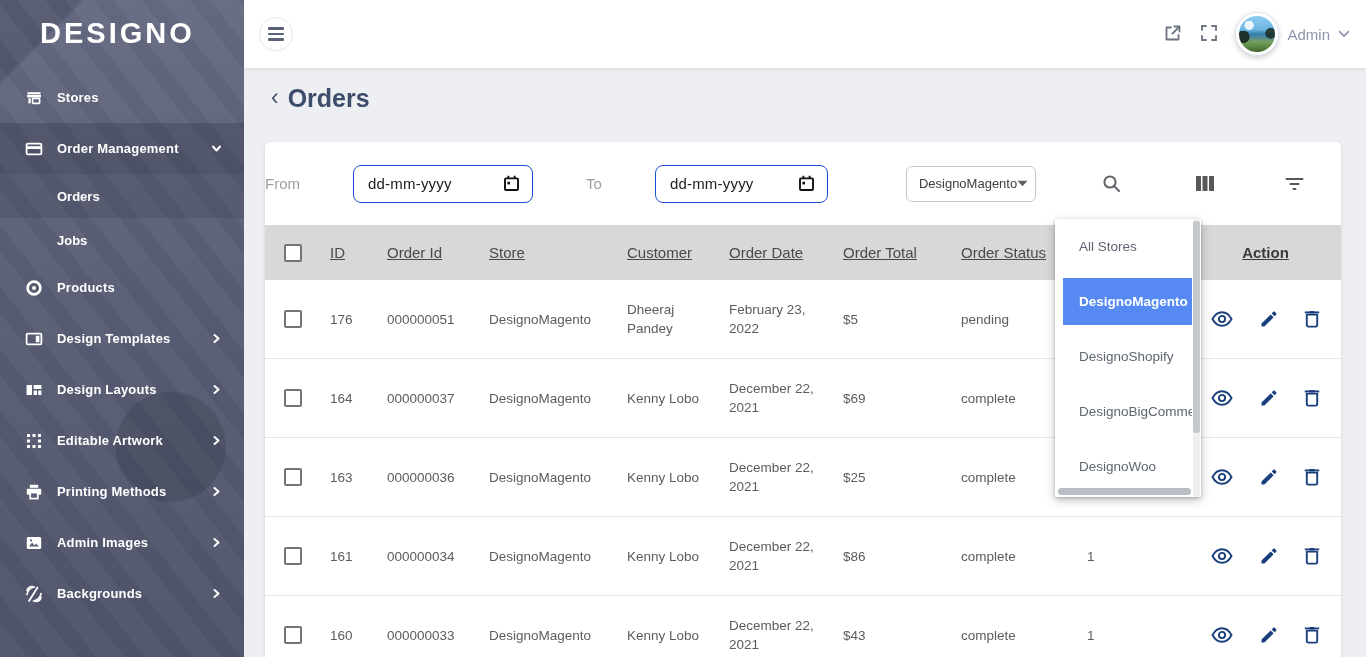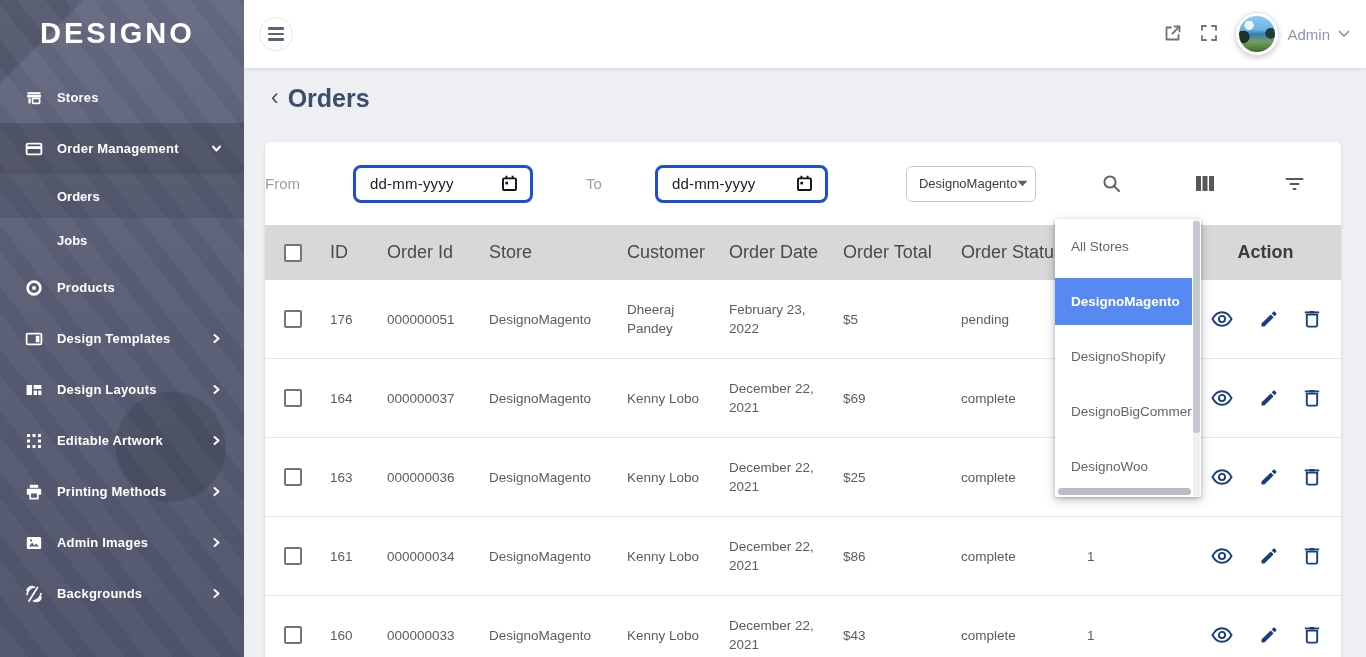--- a/index.html
+++ b/index.html
@@ -66,53 +66,53 @@
     font-weight:400; transform:translateY(-1px); }
   .ptitle .t{ font-size:25px; font-weight:700; color:#3d4e6b; }
 
   .card{ width:1076px; background:#fff; border-radius:5px;
     box-shadow:0 1px 3px rgba(60,64,80,.18); overflow:hidden; }
 
   
   .fbar{ height:83px; display:flex; align-items:center; justify-content:space-between;
     padding-right:37px; gap:8px; }
   .flabel{ font-size:15px; color:#9e9e9e; }
-  .dinput{ width:180px; height:38px; border:3px solid #1d4ed8; border-radius:8px;
+  .dinput{ width:180px; height:38px; border:1px solid #1d4ed8; border-radius:8px;
     display:flex; align-items:center; padding:0 12px 0 14px; margin:0 10px;
     cursor:text; background:#fff; }
   .dinput .ph{ font-size:15px; color:#202124; flex:1; letter-spacing:.2px; }
   .dinput.second{ width:173px; }
   .sel{ width:130px; height:36px; border:1px solid #c4c7cc; border-radius:6px;
     display:flex; align-items:center; padding:0 10px 0 12px; margin-left:25px;
     cursor:pointer; background:#fff; }
   .sel .v{ font-size:13px; color:#3c4043; flex:1; }
   .icbtn{ cursor:pointer; color:#5f6368; display:flex; }
   .ic-search{ margin-left:22px; }
   .ic-cols{ margin-left:30px; color:#585858; }
   .ic-filter{ margin-left:27px; color:#585858; }
 
   
   .thead, .trow{ display:grid;
     grid-template-columns:48px 57px 102px 138px 102px 114px 118px 126px 120px 151px; }
   .thead{ background:var(--hdr); height:55px; align-items:center; }
-  .thead .c{ font-size:18px; color:#4a4a4a; padding-left:17px; }
+  .thead .c{ font-size:15px; color:#4a4a4a; padding-left:17px;text-decoration:underline; }
   .thead .c.action{ font-weight:700; text-align:center; padding-left:0; color:#3c3c3c; }
   .trow{ height:79px; align-items:center; border-bottom:1px solid #e6e6e6; background:#fff; }
   .trow .c{ font-size:13.5px; color:var(--txt); padding-left:17px; line-height:19px; }
   .cbwrap{ display:flex; justify-content:flex-start; padding-left:19px; }
   .cb{ width:18px; height:18px; border:2px solid #757575; border-radius:2px;
     background:#fff; cursor:pointer; }
   .acts{ display:flex; align-items:center; justify-content:center; gap:27px; }
   .acts .ab{ cursor:pointer; color:var(--navy); display:flex; }
 
   
   .ddpanel{ position:absolute; left:1055px; top:219px; width:146px; height:278px;
     background:#fff; z-index:40; border-radius:2px;
     box-shadow:0 3px 10px rgba(30,35,50,.3), 0 1px 3px rgba(0,0,0,.18); }
-  .ddlist{ position:absolute; inset:0 9px 10px 0; overflow:hidden; }
+  .ddlist{ position:absolute; inset:0 9px 10px 0; overflow:hidden;margin-left:8px; }
   .dditem{ height:55px; display:flex; align-items:center; padding-left:16px;
     font-size:13.5px; color:#5f6672; cursor:pointer; white-space:nowrap; overflow:hidden; }
   .dditem.sel-item{ background:var(--blue); color:#fff; font-weight:700; height:47px;
     margin:4px 0; }
   .vscroll{ position:absolute; top:0; right:1px; width:7px; height:100%;
     background:#efefef; border-radius:3px; }
   .vthumb{ position:absolute; top:2px; left:0; width:7px; height:212px;
     background:#c5c8ce; border-radius:3px; cursor:pointer; }
   .hscroll{ position:absolute; left:3px; bottom:2px; width:133px; height:7px;
     background:#b9bdc5; border-radius:4px; cursor:pointer; }

